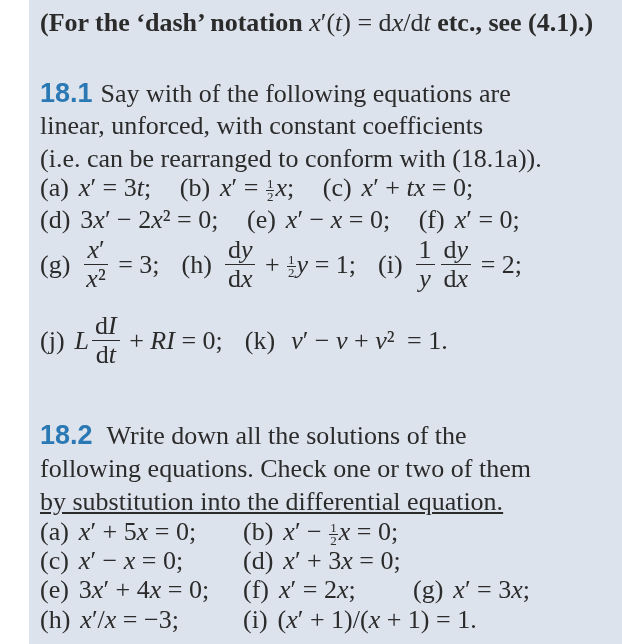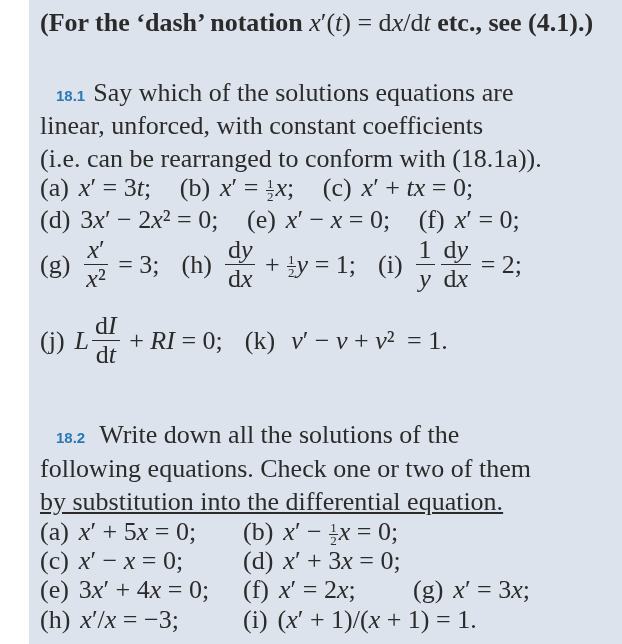--- a/index.html
+++ b/index.html
@@ -13,21 +13,21 @@
   .panel {
     position: absolute; left: 29px; top: 0; width: 593px; height: 644px;
     background: #dde3ec;
   }
   .line {
     position: absolute; left: 40px; white-space: nowrap;
     font-size: 26px; line-height: 30px;
   }
   .num {
     font-family: "Liberation Sans", "DejaVu Sans", sans-serif;
-    font-weight: bold; color: #2a79b5; font-size: 15px; margin-right: 8px; margin-left: 16px;
+    font-weight: bold; color: #2a79b5; font-size: 27px; margin-right: 8px;
   }
   .bold { font-weight: bold; }
   i, .it { font-style: italic; }
   .lbl { margin-right: 10px; }
   .gap { display: inline-block; width: 22px; }
   .frac {
     display: inline-flex; flex-direction: column; align-items: center;
     vertical-align: middle; margin: 0 3px;
   }
   .frac .n, .frac .d { line-height: 28px; padding: 0 3px; }
@@ -40,21 +40,21 @@
   .eqrow { display: flex; align-items: center; position: absolute; left: 40px; white-space: nowrap; font-size: 26px; }
   .col2 { position: absolute; white-space: nowrap; font-size: 26px; line-height: 30px; }
 </style>
 </head>
 <body>
 
 <div class="panel"></div>
 
 <div class="line bold" style="top:8px;"><span>(For the ‘dash’ notation </span><span style="font-weight:normal"><i>x</i>′(<i>t</i>) = d<i>x</i>/d<i>t</i></span><span> etc., see (4.1).)</span></div>
 
-<div class="line" style="top:78px;"><span class="num">18.1</span><span>Say which of the solutions equations are</span></div>
+<div class="line" style="top:78px;"><span class="num">18.1</span><span>Say with of the following equations are</span></div>
 <div class="line" style="top:111px;">linear, unforced, with constant coefficients</div>
 <div class="line" style="top:144px;text-align:center;">(i.e. can be rearranged to conform with (18.1a)).</div>
 
 <div class="line" style="top:173px;text-align:right;">
   <span class="lbl">(a)</span><span><i>x</i>′ = 3<i>t</i>;</span><span class="gap"></span>
   <span class="lbl">(b)</span><span><i>x</i>′ = <span class="small-frac">
         <span class="n">1</span>
         <span class="d">2</span>
       </span><i>x</i>;</span><span class="gap"></span>
   <span class="lbl">(c)</span><span><i>x</i>′ + <i>tx</i> = 0;</span>

